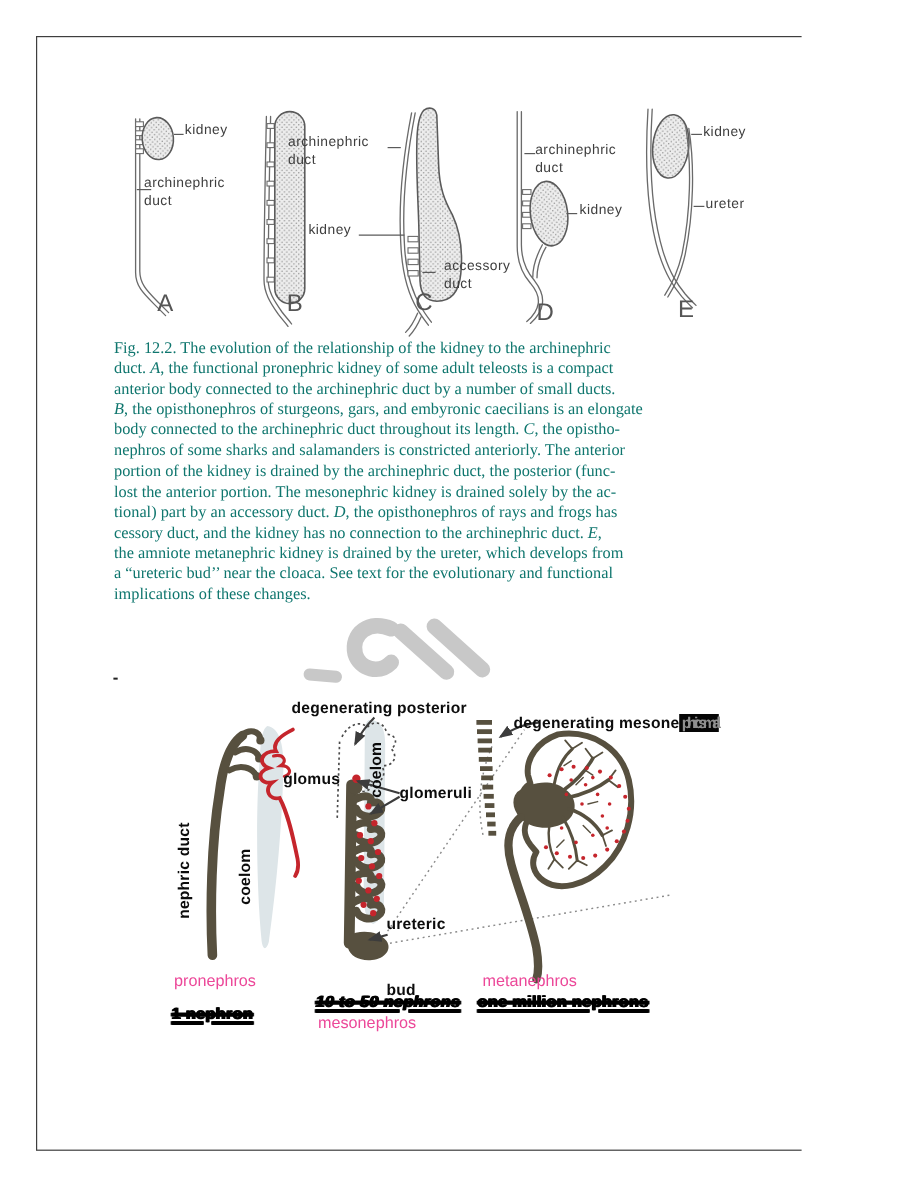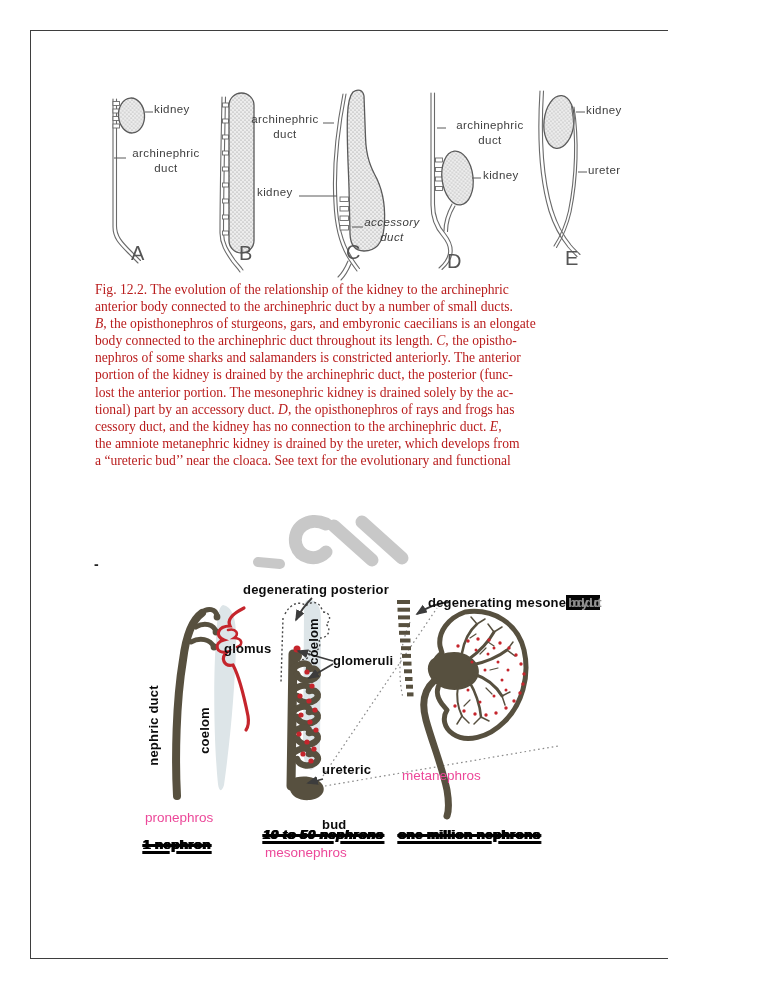--- a/index.html
+++ b/index.html
@@ -4,26 +4,26 @@
 <style>
   html,body{margin:0;padding:0;background:#fff;}
   #page{position:relative;width:668px;height:990px;background:#fff;overflow:hidden;
         font-family:"Liberation Sans",sans-serif;}
   #frame{position:absolute;left:30px;top:30px;width:703px;height:927px;
          border:1.5px solid var(--border,#3e3e3e);}
   svg{position:absolute;overflow:visible;}
   
   .tlabel{position:absolute;font-size:11.5px;letter-spacing:.4px;color:#3e3e3e;
           line-height:15px;white-space:nowrap;}
-  .tlabel.center{text-align:center;}
+  .tlabel.center{text-align:left;}
   .plet{position:absolute;font-size:20px;color:#555;}
   
   #caption{position:absolute;left:95px;top:281px;width:560px;
            font-family:"Liberation Serif",serif;font-size:13.6px;line-height:17.1px;
-           color:#b91c1c;}
+           color:#0f766e;}
   .cap-line i{font-style:italic;}
   
   .blabel{position:absolute;font-weight:bold;font-size:13px;color:#0c0c0c;
           white-space:nowrap;letter-spacing:.2px;}
   .rot{transform:rotate(-90deg);text-align:center;}
   .garbled{background:#060606;color:#8f8f8f;letter-spacing:-3.6px;padding:0 2px;}
   .stage-name{position:absolute;font-weight:normal;font-size:13.5px;color:#ec4899;white-space:nowrap;}
   .stage-count{position:absolute;font-weight:bold;font-size:13.5px;color:#000;white-space:nowrap;
                text-decoration:underline line-through;text-decoration-thickness:2.5px;
                text-shadow:.7px 0 #000,-.7px 0 #000;letter-spacing:.3px;}
@@ -131,50 +131,52 @@
   <div class="tlabel" style="left:154px;top:102px;">kidney</div>
   <div class="tlabel center" style="left:120px;top:146px;width:92px;">
     <div>archinephric</div>
     <div>duct</div>
   </div>
   <div class="tlabel center" style="left:240px;top:112px;width:90px;">
     <div>archinephric</div>
     <div>duct</div>
   </div>
   <div class="tlabel" style="left:257px;top:185px;">kidney</div>
-  <div class="tlabel center" style="left:357px;top:215px;width:70px;font-style:italic;">
+  <div class="tlabel center" style="left:370px;top:215px;width:70px;">
     <div>accessory</div>
     <div>duct</div>
   </div>
   <div class="tlabel center" style="left:446px;top:118px;width:88px;">
     <div>archinephric</div>
     <div>duct</div>
   </div>
   <div class="tlabel" style="left:483px;top:168px;">kidney</div>
   <div class="tlabel" style="left:586px;top:103px;">kidney</div>
   <div class="tlabel" style="left:588px;top:163px;">ureter</div>
 
   <div class="plet" style="left:131px;top:242px;">A</div>
   <div class="plet" style="left:239px;top:242px;">B</div>
   <div class="plet" style="left:346px;top:241px;">C</div>
   <div class="plet" style="left:447px;top:250px;">D</div>
   <div class="plet" style="left:565px;top:247px;">E</div>
 
   <div id="caption">
       <div class="cap-line">Fig. 12.2.  The evolution of the relationship of the kidney to the archinephric</div>
+      <div class="cap-line">duct. <i>A</i>, the functional pronephric kidney of some adult teleosts is a compact</div>
       <div class="cap-line">anterior body connected to the archinephric duct by a number of small ducts.</div>
       <div class="cap-line"><i>B</i>, the opisthonephros of sturgeons, gars, and embyronic caecilians is an elongate</div>
       <div class="cap-line">body connected to the archinephric duct throughout its length. <i>C</i>, the opistho-</div>
       <div class="cap-line">nephros of some sharks and salamanders is constricted anteriorly. The anterior</div>
       <div class="cap-line">portion of the kidney is drained by the archinephric duct, the posterior (func-</div>
       <div class="cap-line">lost the anterior portion. The mesonephric kidney is drained solely by the ac-</div>
       <div class="cap-line">tional) part by an accessory duct. <i>D</i>, the opisthonephros of rays and frogs has</div>
       <div class="cap-line">cessory duct, and the kidney has no connection to the archinephric duct. <i>E</i>,</div>
       <div class="cap-line">the amniote metanephric kidney is drained by the ureter, which develops from</div>
       <div class="cap-line">a “ureteric bud’’ near the cloaca. See text for the evolutionary and functional</div>
+      <div class="cap-line">implications of these changes.</div>
     </div>
 
   <svg style="left:230px;top:500px;" width="200" height="80" viewBox="0 0 200 80">
     <path class="wm-s" d="M96,24 C78,16 62,28 66,45 C70,58 86,62 96,52" stroke-width="13"></path>
     <line class="wm-s" x1="104" y1="26" x2="142" y2="60" stroke-width="13"></line>
     <line class="wm-s" x1="132" y1="22" x2="172" y2="58" stroke-width="13"></line>
     <line class="wm-s" x1="28" y1="62" x2="50" y2="64" stroke-width="10"></line>
   </svg>
   <div id="dash-artifact">-</div>
 
@@ -292,28 +294,28 @@
     </g>
 
     <path class="arr" marker-end="url(#ah)" d="M222,48 C216,54 210,62 206,70"></path>
     <path class="arr" marker-end="url(#ah)" d="M360,52 C348,53 336,58 327,64"></path>
     <path class="arr" marker-end="url(#ah)" d="M243,111 L208,101"></path>
     <path class="arr" marker-end="url(#ah)" d="M243,114 L219,128"></path>
     <path class="arr" marker-end="url(#ah)" d="M233,229 L218,233"></path>
   </svg>
 
   <div class="blabel" style="left:243px;top:582px;">degenerating posterior</div>
-  <div class="blabel" style="left:428px;top:595px;"><span>degenerating mesone</span><span class="garbled">body duct</span></div>
-  <div class="blabel" style="left:224px;top:641px;">glomus</div>
+  <div class="blabel" style="left:428px;top:595px;"><span>degenerating mesone</span><span class="garbled">phric small</span></div>
+  <div class="blabel" style="left:236px;top:641px;">glomus</div>
   <div class="blabel rot" style="left:282px;top:634px;width:62px;">coelom</div>
   <div class="blabel" style="left:333px;top:653px;">glomeruli</div>
   <div class="blabel rot" style="left:111px;top:718px;width:84px;">nephric duct</div>
   <div class="blabel rot" style="left:173px;top:723px;width:62px;">coelom</div>
   <div class="blabel" style="left:322px;top:762px;">ureteric</div>
   <div class="blabel" style="left:322px;top:817px;">bud</div>
 
   <div class="stage-name" style="left:145px;top:810px;">pronephros</div>
   <div class="stage-count" style="left:143px;top:837px;">1 nephron</div>
   <div class="stage-name" style="left:265px;top:810px;margin-top:35px;">mesonephros</div>
   <div class="stage-count" style="left:263px;top:827px;font-style:italic;">10 to 50 nephrons</div>
-  <div class="stage-name" style="left:402px;top:768px;text-align:center;">metanephros</div>
+  <div class="stage-name" style="left:402px;top:810px;text-align:center;">metanephros</div>
   <div class="stage-count" style="left:398px;top:827px;">one million nephrons</div>
 </div>
 
 </body></html>

